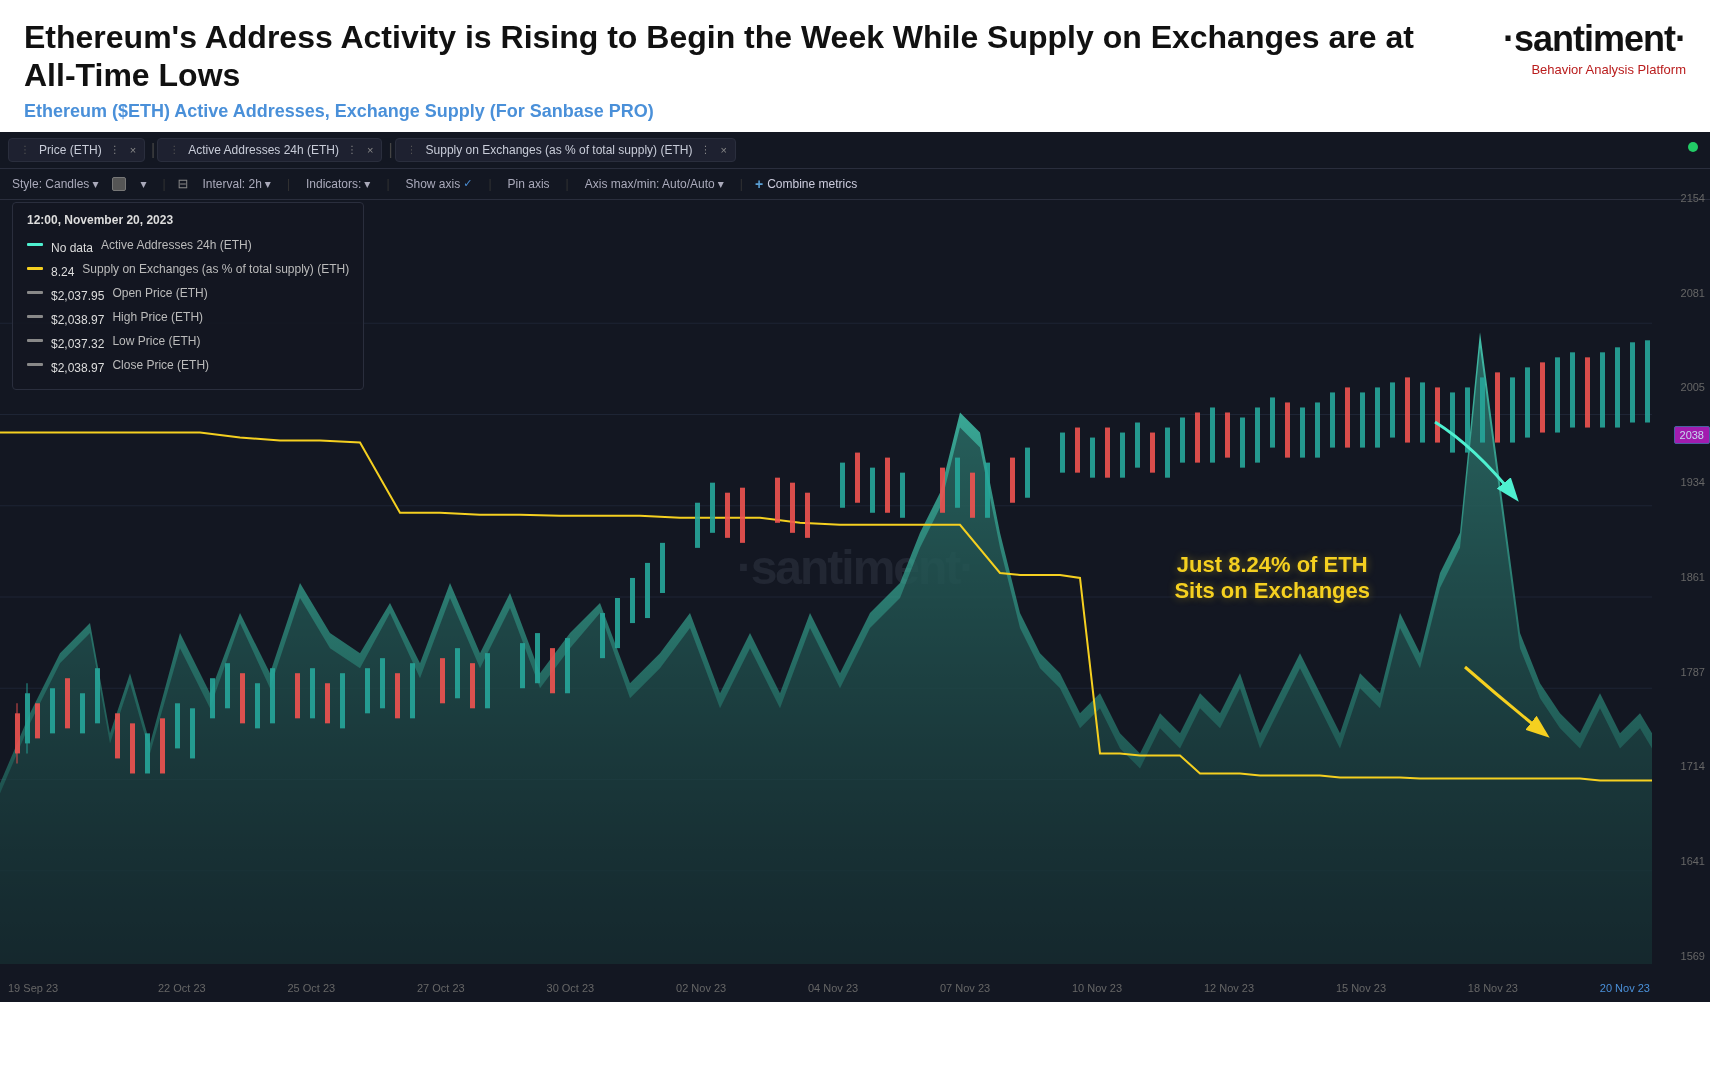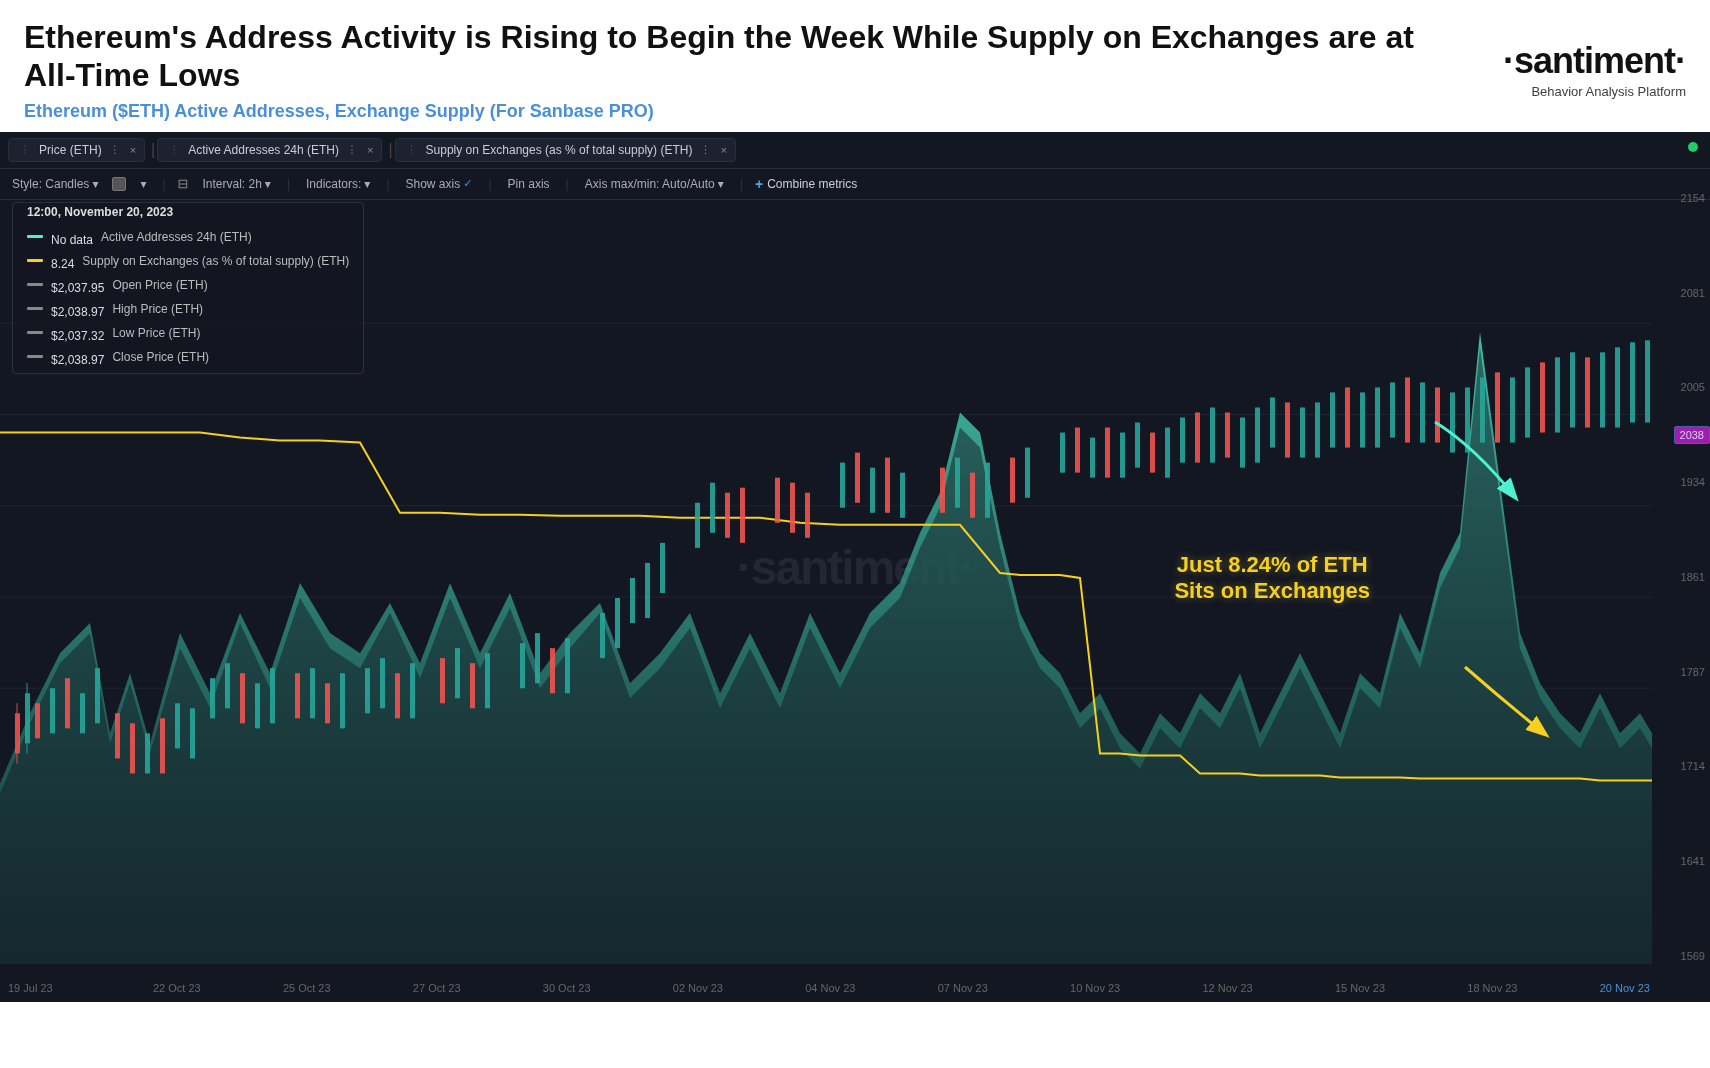--- a/index.html
+++ b/index.html
@@ -9,21 +9,21 @@
       background: #fff;
       font-family: Arial, sans-serif;
       overflow: hidden;
     }
 
     .top-section {
       background: #fff;
       padding: 18px 24px 10px 24px;
       display: flex;
       justify-content: space-between;
-      align-items: center;
+      align-items: flex-start;
     }
 
     .title-block { flex: 1; }
 
     .main-title {
       font-size: 32px;
       font-weight: 700;
       color: #111;
       line-height: 1.2;
       margin-bottom: 6px;
@@ -44,21 +44,21 @@
 
     .brand-name {
       font-size: 36px;
       font-weight: 700;
       color: #111;
       letter-spacing: -1px;
     }
 
     .brand-tagline {
       font-size: 13px;
-      color: #404040;
+      color: #b91c1c;
       margin-top: 2px;
     }
 
     .chart-container {
       background: #131722;
       margin: 0;
       width: 1710px;
       height: 870px;
       position: relative;
       overflow: hidden;
@@ -161,21 +161,21 @@
     }
 
     
     .chart-legend {
       position: absolute;
       top: 70px;
       left: 12px;
       background: rgba(19, 23, 34, 0.92);
       border: 1px solid #2a2e3d;
       border-radius: 4px;
-      padding: 2px 14px;
+      padding: 10px 14px;
       font-size: 12px;
       color: #ccc;
       min-width: 260px;
       z-index: 10;
     }
 
     .legend-date {
       color: #ddd;
       font-weight: 600;
       margin-bottom: 8px;
@@ -581,21 +581,21 @@
     <span style="color:#666;font-size:11px;">1714</span>
     <span style="color:#666;font-size:11px;">1641</span>
     <span style="color:#666;font-size:11px;">1569</span>
   </div>
 
   <div class="price-label" style="top:294px;right:0px;z-index:20;">
     <span>2038</span>
   </div>
 
   <div class="x-axis">
-    <span style="color:#666;font-size:11px;">19 Jul 23</span>
+    <span style="color:#666;font-size:11px;">19 Sep 23</span>
     <span style="color:#666;font-size:11px;margin-left:18px;">22 Oct 23</span>
     <span style="color:#666;font-size:11px;">25 Oct 23</span>
     <span style="color:#666;font-size:11px;">27 Oct 23</span>
     <span style="color:#666;font-size:11px;">30 Oct 23</span>
     <span style="color:#666;font-size:11px;">02 Nov 23</span>
     <span style="color:#666;font-size:11px;">04 Nov 23</span>
     <span style="color:#666;font-size:11px;">07 Nov 23</span>
     <span style="color:#666;font-size:11px;">10 Nov 23</span>
     <span style="color:#666;font-size:11px;">12 Nov 23</span>
     <span style="color:#666;font-size:11px;">15 Nov 23</span>

